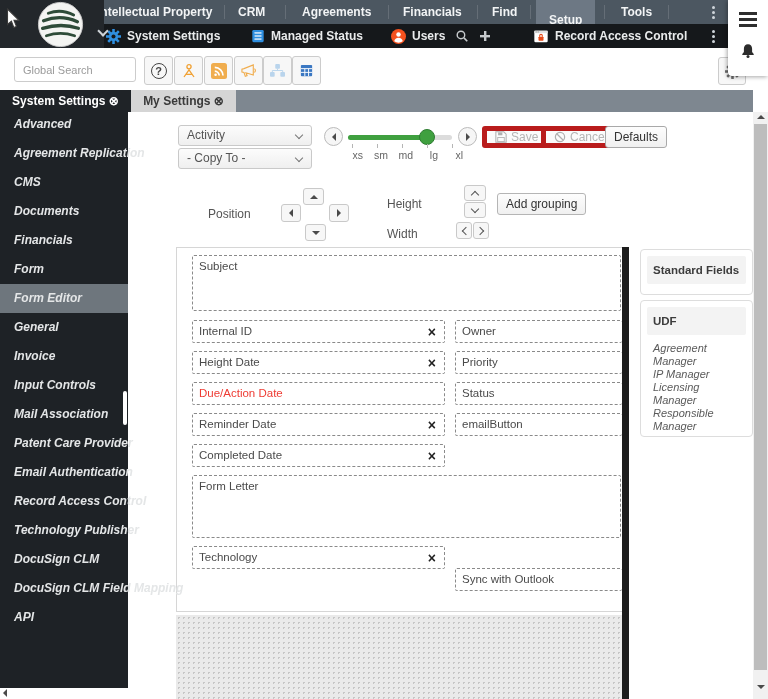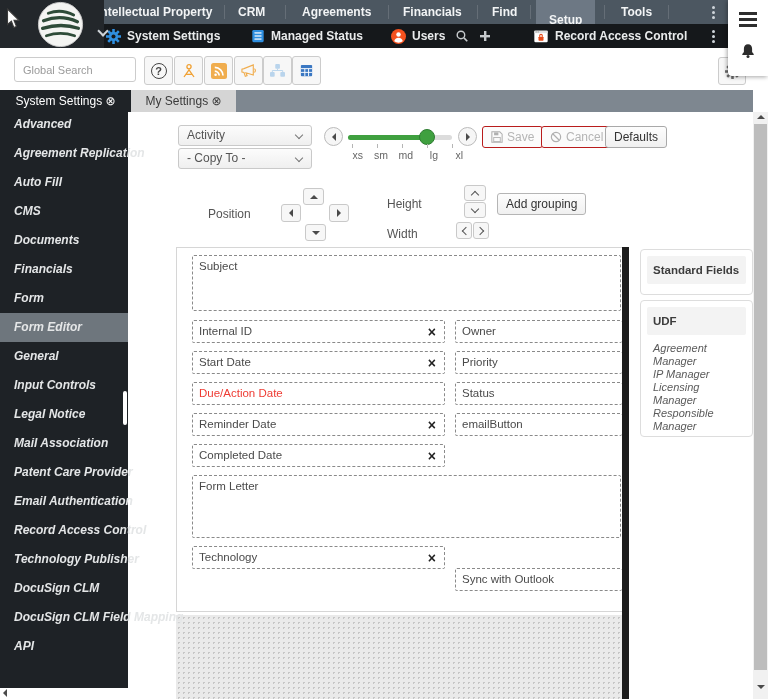--- a/index.html
+++ b/index.html
@@ -32,21 +32,21 @@
 
   
   .toolbar { position:absolute; left:0; top:48px; width:768px; height:42px; background:#fff; }
   .gsearch { position:absolute; left:14px; top:9px; width:122px; height:25px; border:1px solid #ccc; border-radius:3px; font-size:11px; color:#555; padding:0 8px; font-family:"Liberation Sans",sans-serif; }
   .gsearch::placeholder { color:#9b9b9b; }
   .tb-btn { position:absolute; top:8px; width:29px; height:29px; background:#f7f7f7; border:1px solid #ccc; border-radius:3px; display:flex; align-items:center; justify-content:center; }
   .help-q { width:16px; height:16px; border:1.5px solid #444; border-radius:50%; color:#444; font-size:11px; font-weight:bold; text-align:center; line-height:14px; }
 
   
   .tabstrip { position:absolute; left:0; top:90px; width:753px; height:22px; background:#7e8790; }
-  .tab { position:absolute; top:0; height:22px; line-height:22px; font-size:12px; font-weight:normal; text-align:center; }
+  .tab { position:absolute; top:0; height:22px; line-height:22px; font-size:12px; font-weight:bold; text-align:center; }
   .tab.active { left:0; width:131px; background:#1f2327; color:#fff; }
   .tab.inactive { left:131px; width:105px; background:#d5d5d5; color:#3a3a3a; }
 
   
   .sidebar { position:absolute; left:0; top:110px; width:128px; height:587px; background:#1e2226; z-index:5;font-style:italic; }
   .sb-item { height:29px; line-height:29px; padding-left:14px; color:#e4e6e7; font-size:12px; font-weight:600; white-space:nowrap; cursor:default; }
   .sb-item.selected { background:#6e767d; }
   .sb-thumb { position:absolute; right:1px; top:281px; width:4px; height:34px; background:#fff; border-radius:2px; }
   .sb-bottom { position:absolute; left:0; bottom:0; width:157px; height:9px; background:#fff; }
   .tri { width:0; height:0; border:4px solid transparent; display:inline-block; }
@@ -58,21 +58,21 @@
   
   .sel { position:absolute; left:178px; width:134px; height:21px; background:linear-gradient(#fcfcfc,#efefef); border:1px solid #c9c9c9; border-radius:3px; font-size:12px; color:#555; line-height:19px; padding:0 8px; }
   .sel .chev { position:absolute; right:9px; top:6px; width:6px; height:6px; border-right:1.5px solid #777; border-bottom:1.5px solid #777; transform:rotate(45deg); }
   .circ-btn { position:absolute; width:19px; height:19px; border-radius:50%; background:#f6f6f6; border:1px solid #bbb; display:flex; align-items:center; justify-content:center; }
   .slider-track { position:absolute; left:348px; top:135px; width:104px; height:5px; background:#dcdcdc; border-radius:3px; }
   .slider-fill { position:absolute; left:0; top:0; width:79px; height:5px; background:#3fa03f; border-radius:3px; }
   .slider-knob { position:absolute; left:419px; top:129px; width:16px; height:16px; border-radius:50%; background:#3fa03f; border:1px solid #2f7d32; }
   .tick { position:absolute; top:144px; width:1px; height:4px; background:#b5b5b5; }
   .tick-label { position:absolute; top:149px; width:22px; text-align:right; font-size:10.5px; color:#666; }
   .btn { position:absolute; height:22px; border-radius:3px; font-size:12px; display:flex; align-items:center; justify-content:center; gap:4px; padding:0 8px; }
-  .btn.disabled { background:#fbfbfb; border:1px solid #b91c1c; color:#b5b5b5; }
+  .btn.disabled { background:#fbfbfb; border:5px solid #b91c1c; color:#b5b5b5; }
   .btn.normal { background:linear-gradient(#fdfdfd,#f0f0f0); border:1px solid #a9a9a9; color:#333; }
   .mini-btn { position:absolute; background:#f7f7f7; border:1px solid #c9c9c9; border-radius:3px; display:flex; align-items:center; justify-content:center; }
   .lbl { position:absolute; font-size:12px; color:#555; }
   .chev-s { width:6px; height:6px; border-right:1.5px solid #555; border-bottom:1.5px solid #555; display:inline-block; }
   .chev-up { transform:rotate(-135deg); margin-top:3px; }
   .chev-dn { transform:rotate(45deg); margin-bottom:3px; }
   .chev-lf { transform:rotate(135deg); margin-left:3px; }
   .chev-rt { transform:rotate(-45deg); margin-right:3px; }
 
   
@@ -280,29 +280,28 @@
     </span>
     <span class="tab inactive">
       <span>My Settings</span>
       <span>⊗</span>
     </span>
   </div>
 
   <div class="sidebar">
     <div class="sb-item">Advanced</div>
     <div class="sb-item">Agreement Replication</div>
-    <div class="sb-item">Auto Fill</div>
     <div class="sb-item">CMS</div>
     <div class="sb-item">Documents</div>
     <div class="sb-item">Financials</div>
     <div class="sb-item">Form</div>
     <div class="sb-item selected">Form Editor</div>
     <div class="sb-item">General</div>
+    <div class="sb-item">Invoice</div>
     <div class="sb-item">Input Controls</div>
-    <div class="sb-item">Legal Notice</div>
     <div class="sb-item">Mail Association</div>
     <div class="sb-item">Patent Care Provider</div>
     <div class="sb-item">Email Authentication</div>
     <div class="sb-item">Record Access Control</div>
     <div class="sb-item">Technology Publisher</div>
     <div class="sb-item">DocuSign CLM</div>
     <div class="sb-item">DocuSign CLM Field Mapping</div>
     <div class="sb-item">API</div>
     <div class="sb-thumb"></div>
     <div class="sb-bottom">
@@ -391,21 +390,21 @@
     <span>Add grouping</span>
   </button>
 
   <div class="form-wrap"></div>
 
   <div class="field" style="left:192px; top:255px; width:429px; height:56px"><span>Subject</span></div>
 
   <div class="field" style="left:192px; top:320px; width:253px; height:23px"><span>Internal ID</span><span class="x">×</span></div>
   <div class="field" style="left:455px; top:320px; width:167px; height:23px; border-right:none"><span>Owner</span></div>
 
-  <div class="field" style="left:192px; top:351px; width:253px; height:23px"><span>Start Date</span><span class="x">×</span></div>
+  <div class="field" style="left:192px; top:351px; width:253px; height:23px"><span>Height Date</span><span class="x">×</span></div>
   <div class="field" style="left:455px; top:351px; width:167px; height:23px; border-right:none"><span>Priority</span></div>
 
   <div class="field" style="left:192px; top:382px; width:253px; height:23px; color:#ee3b33"><span>Due/Action Date</span></div>
   <div class="field" style="left:455px; top:382px; width:167px; height:23px; border-right:none"><span>Status</span></div>
 
   <div class="field" style="left:192px; top:413px; width:253px; height:23px"><span>Reminder Date</span><span class="x">×</span></div>
   <div class="field" style="left:455px; top:413px; width:167px; height:23px; border-right:none"><span>emailButton</span></div>
 
   <div class="field" style="left:192px; top:444px; width:253px; height:23px"><span>Completed Date</span><span class="x">×</span></div>
 

